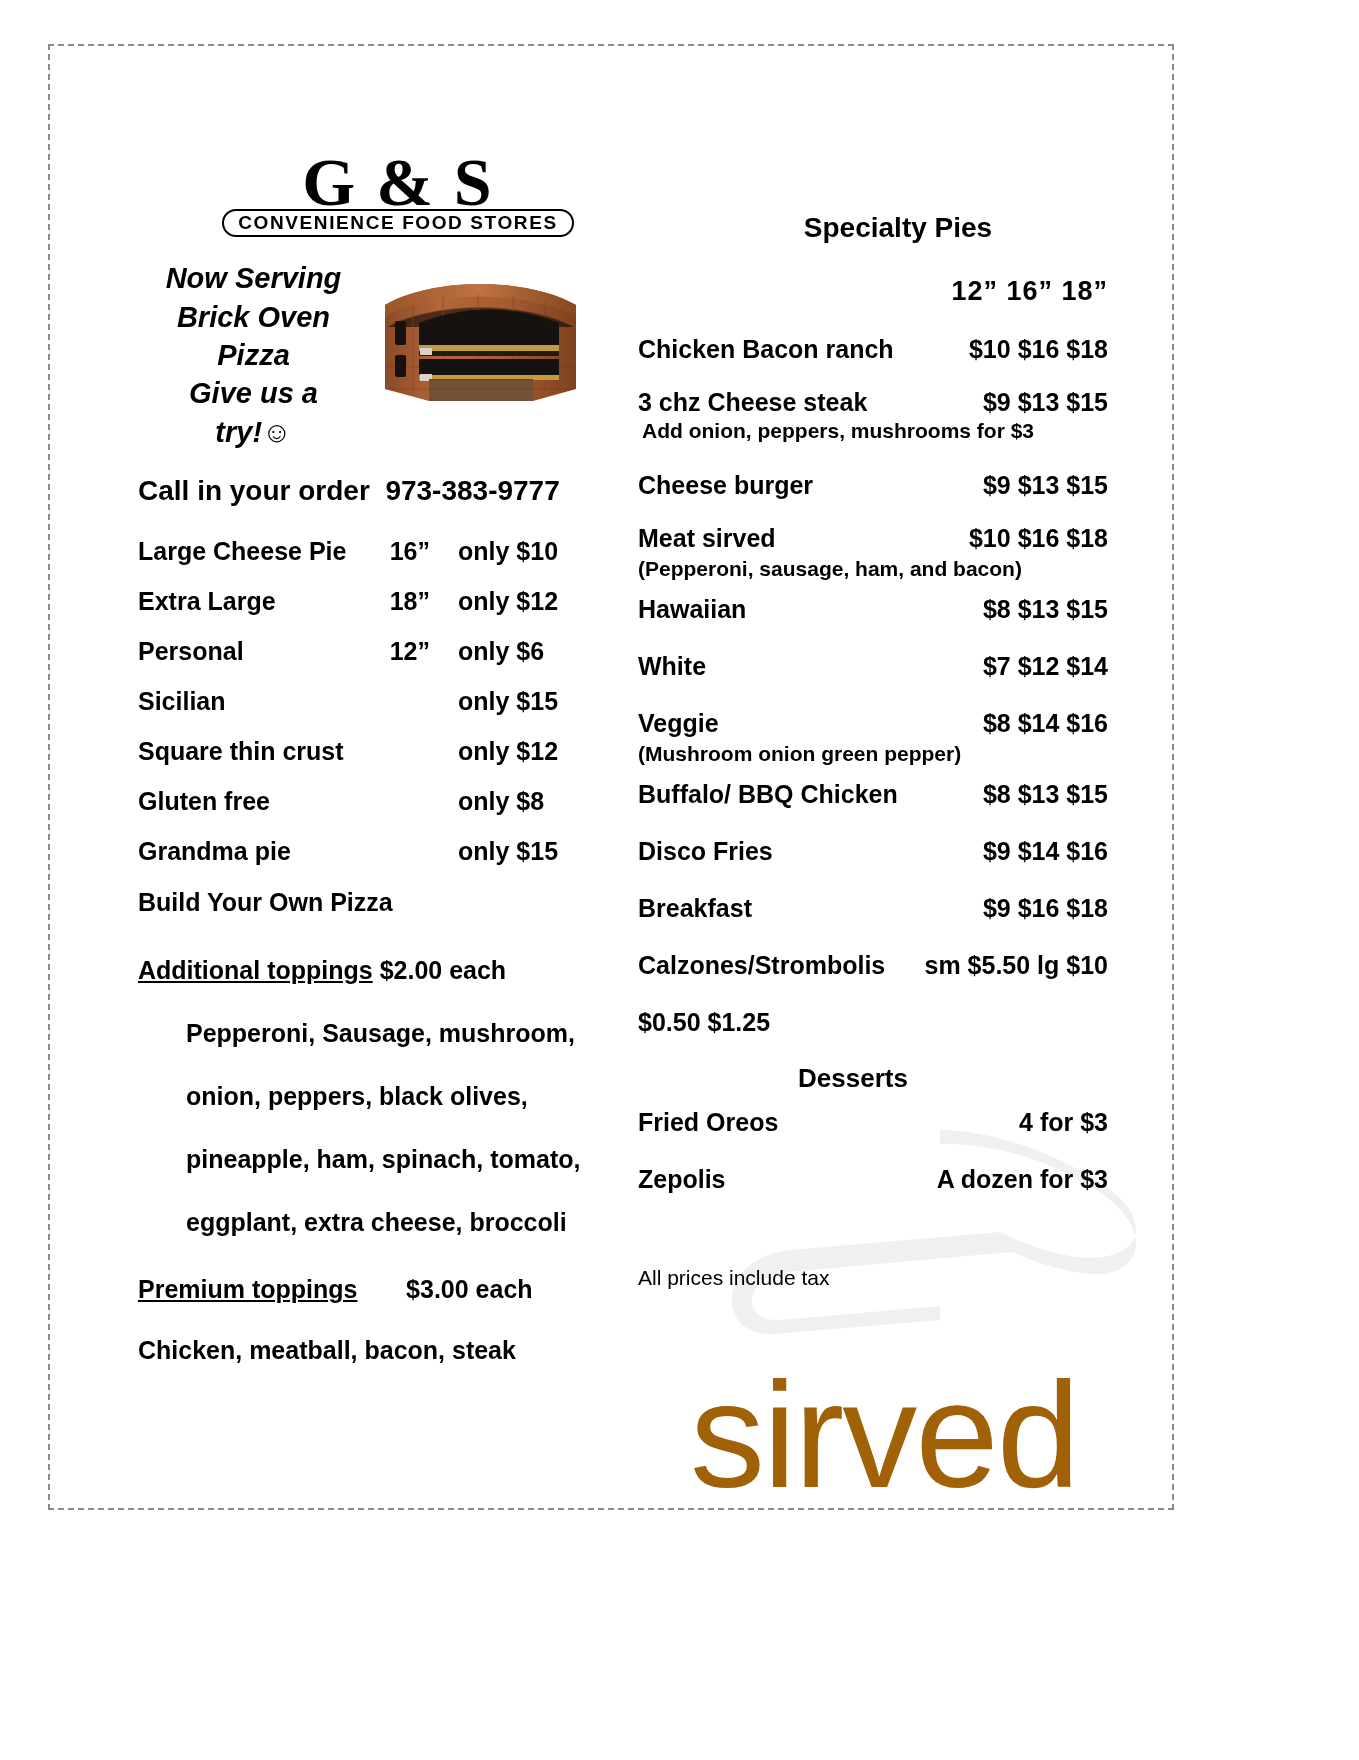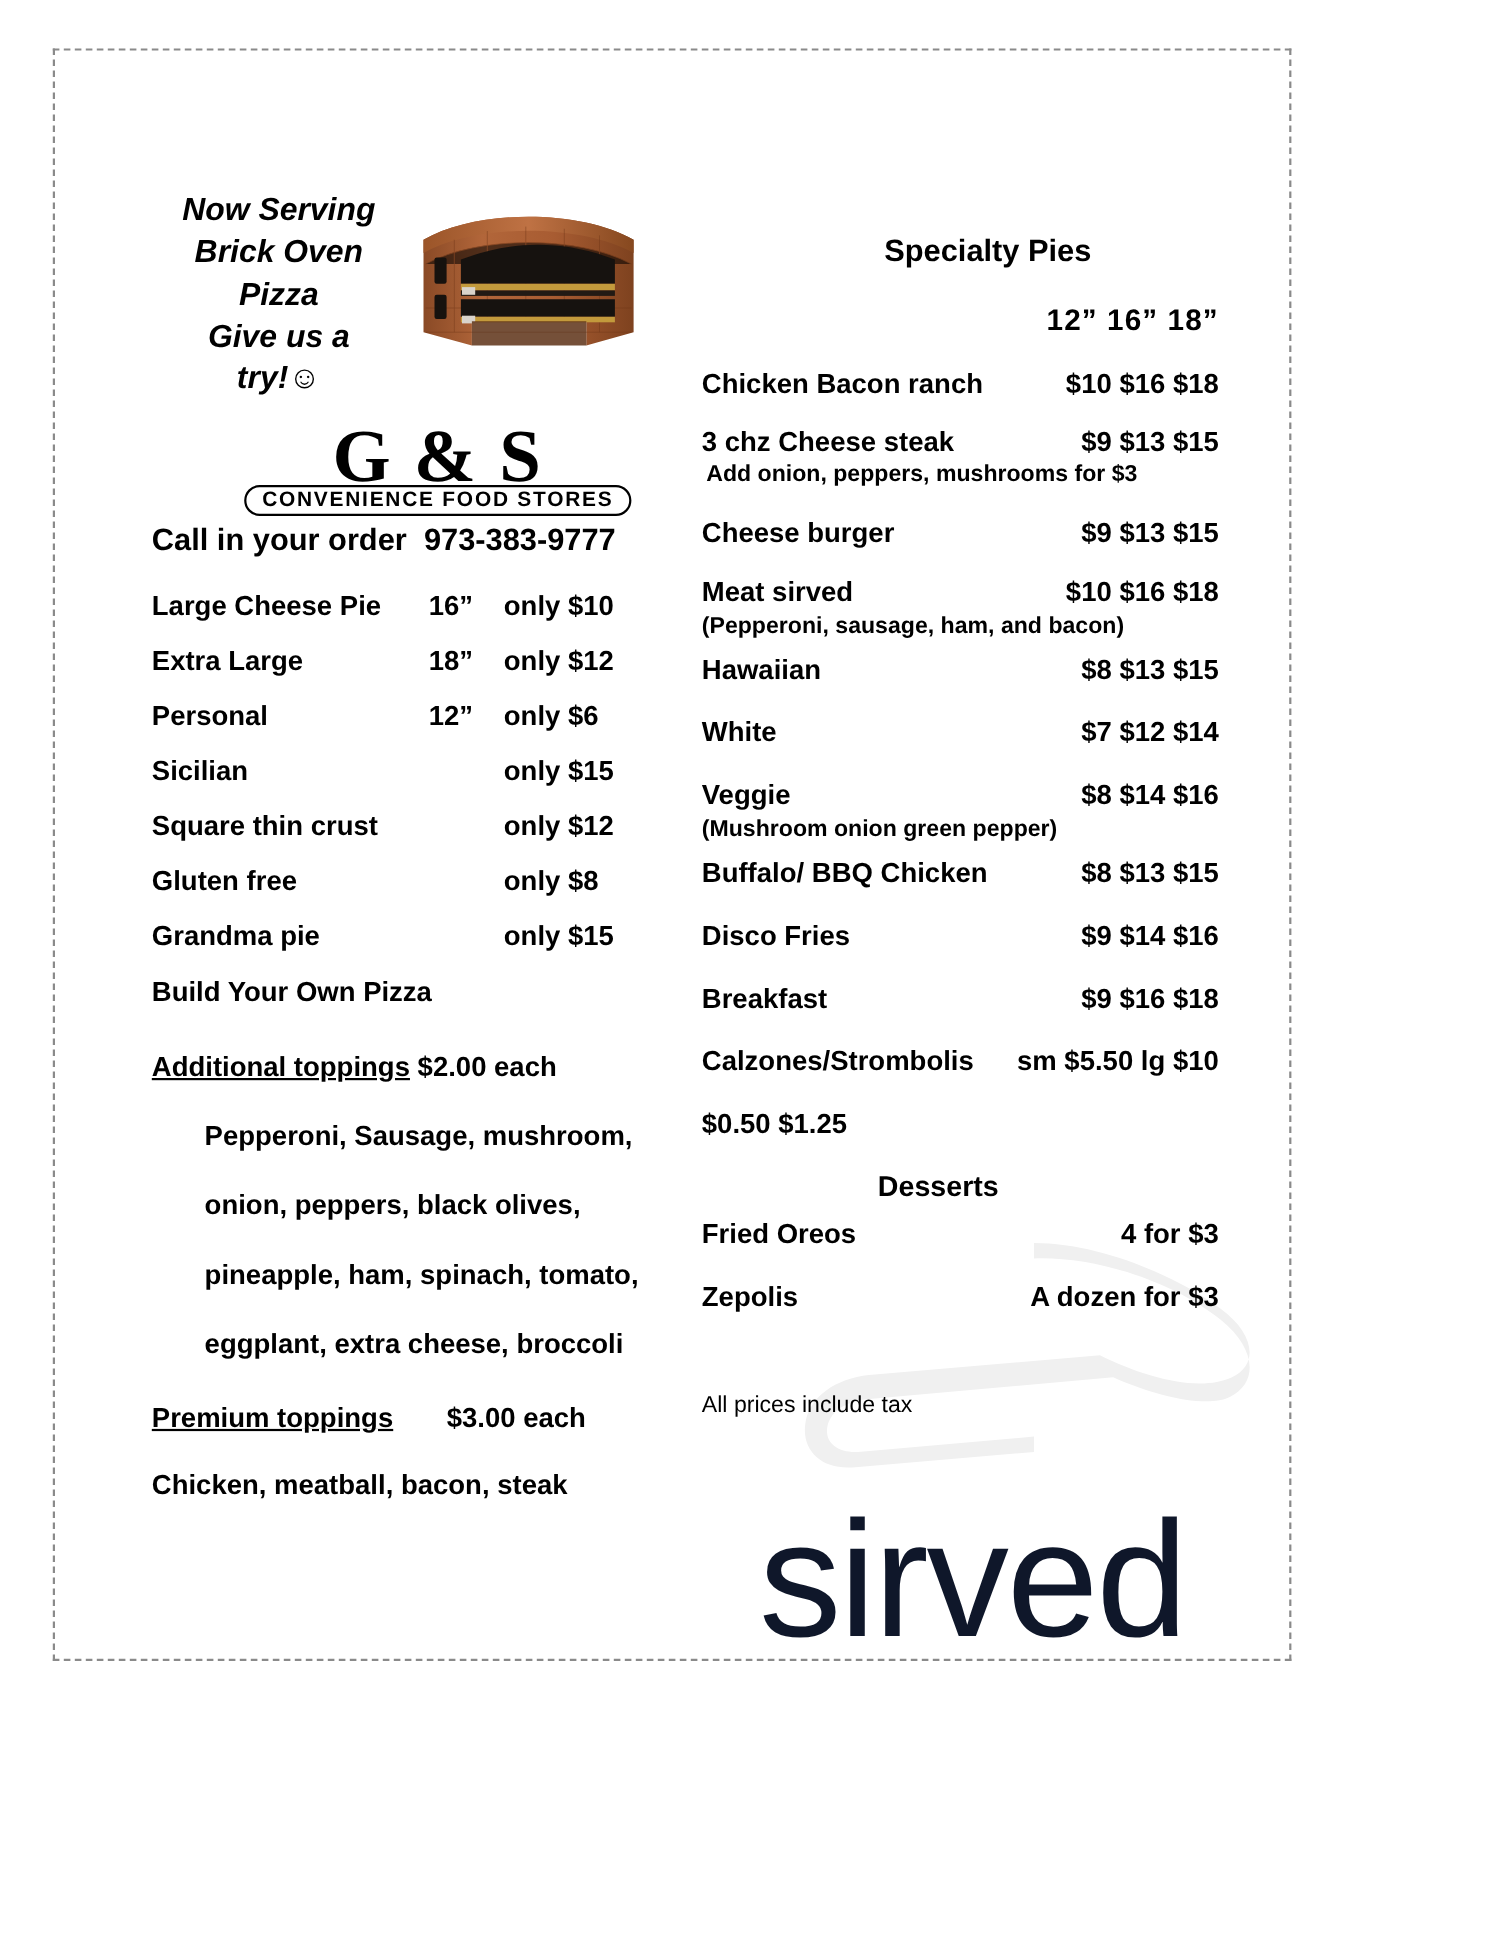--- a/index.html
+++ b/index.html
@@ -37,21 +37,21 @@
     height: 400px;
     pointer-events: none;
     z-index: 1;
   }
   #watermark .wm-text {
     position: absolute;
     left: 50px;
     top: 240px;
     font-size: 150px;
     font-weight: 400;
-    color: #0f172a;
+    color: #a16207;
     letter-spacing: -2px;
     line-height: 1;
     font-family: "Liberation Sans", sans-serif;
   }
 
   
   #content {
     position: absolute;
     left: 0; top: 0;
     width: 1359px; height: 1760px;
@@ -250,20 +250,27 @@
       <circle cx="176" cy="178" r="7" fill="#ffffff"></circle>
       <path d="M440 72 C 462 84, 472 100, 468 112 C 462 126, 436 126, 412 112 C 424 98, 432 84, 440 72 Z" fill="#ffffff"></path>
     </g>
   </svg>
   <div class="wm-text">sirved</div>
 </div>
 
 <div id="content">
 
   <div id="left-col">
+
+    <div id="logo-block">
+      <div id="logo-main">G &amp; S</div>
+      <div id="logo-sub-wrap">
+        <span id="logo-sub">CONVENIENCE FOOD STORES</span>
+      </div>
+    </div>
 
     <div id="promo-row">
       <div id="promo-text">
         <div>Now Serving</div>
         <div>Brick Oven</div>
         <div>Pizza</div>
         <div>Give us a</div>
         <div>try!☺</div>
       </div>
 
@@ -302,27 +309,20 @@
 
         <rect x="22" y="50" width="11" height="24" rx="2" fill="#17120e"></rect>
         <rect x="22" y="84" width="11" height="22" rx="2" fill="#17120e"></rect>
         <rect x="47" y="77" width="12" height="7" fill="#d9d3cb"></rect>
         <rect x="47" y="103" width="12" height="7" fill="#d9d3cb"></rect>
 
         <path d="M56 108 L 160 108 L 160 130 L 56 130 Z" fill="#5d3116" opacity="0.85"></path>
       </svg>
     </div>
 
-    <div id="logo-block">
-      <div id="logo-main">G &amp; S</div>
-      <div id="logo-sub-wrap">
-        <span id="logo-sub">CONVENIENCE FOOD STORES</span>
-      </div>
-    </div>
-
     <div id="call-line">
       <span>Call in your order</span>&nbsp;
       <span>973-383-9777</span>
     </div>
 
     <div id="pizza-list">
       <div class="p-row">
         <span class="p-name">Large Cheese Pie</span>
         <span class="p-size">16”</span>
         <span class="p-price">only $10</span>

